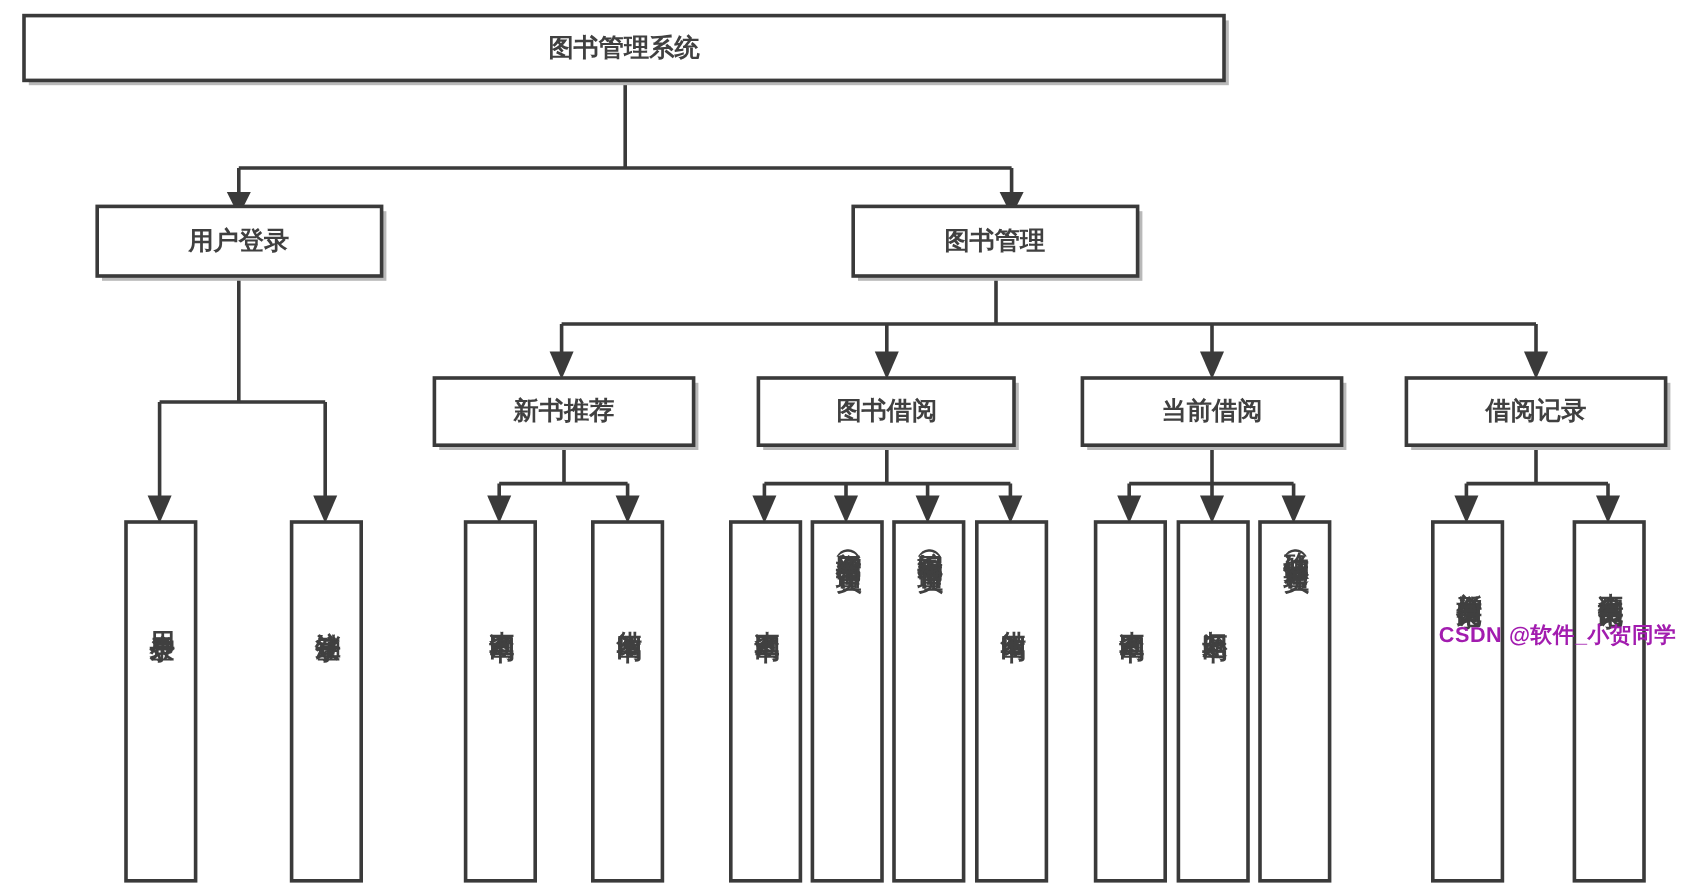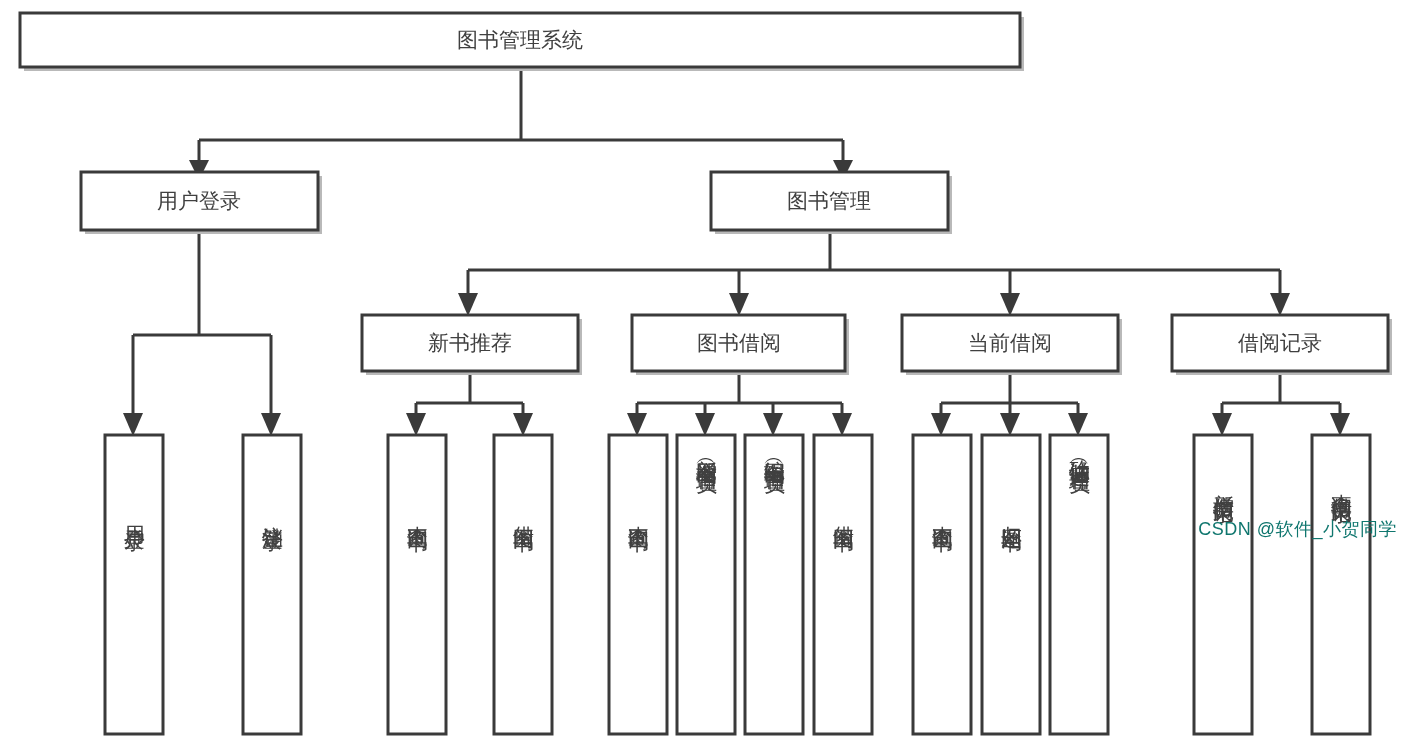--- a/index.html
+++ b/index.html
@@ -11,20 +11,21 @@
     width: 1405px;
     height: 747px;
     font-family: "Liberation Sans", "DejaVu Sans", sans-serif;
     overflow: hidden;
     position: relative;
   }
   #diagram-root {
     position: relative;
     width: 1405px;
     height: 547px;
+    font-weight: bold;
   }
   svg.flow {
     position: absolute;
     top: 0;
     left: 0;
     width: 1405px;
     height: 747px;
     display: block;
   }
   .node-box {
@@ -69,21 +70,21 @@
     letter-spacing: 2px;
     white-space: nowrap;
     text-align: left;
   }
   .watermark {
     position: absolute;
     right: 8px;
     bottom: 6px;
     font-family: "Liberation Sans", "DejaVu Sans", sans-serif;
     font-size: 18px;
-    color: #0f766e;
+    color: #a21caf;
     letter-spacing: 0.5px;
     white-space: nowrap;
   }
 </style>
 </head>
 <body>
 
 <div id="diagram-root">
 
   <svg class="flow" viewBox="0 0 1405 747">

